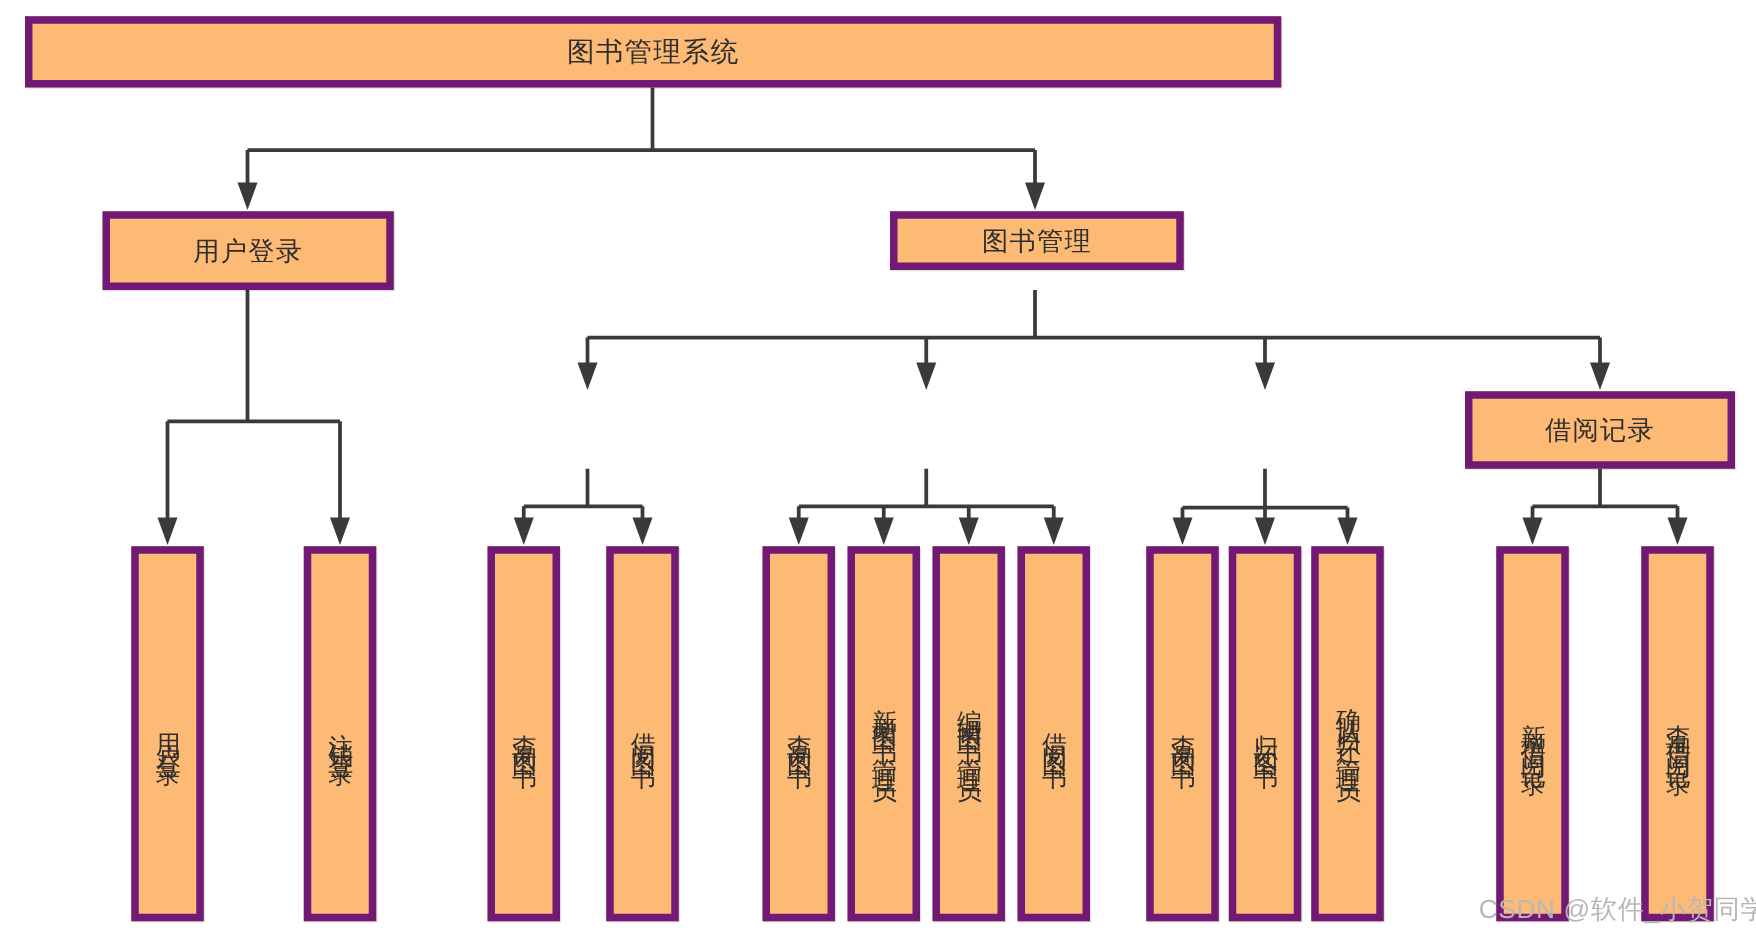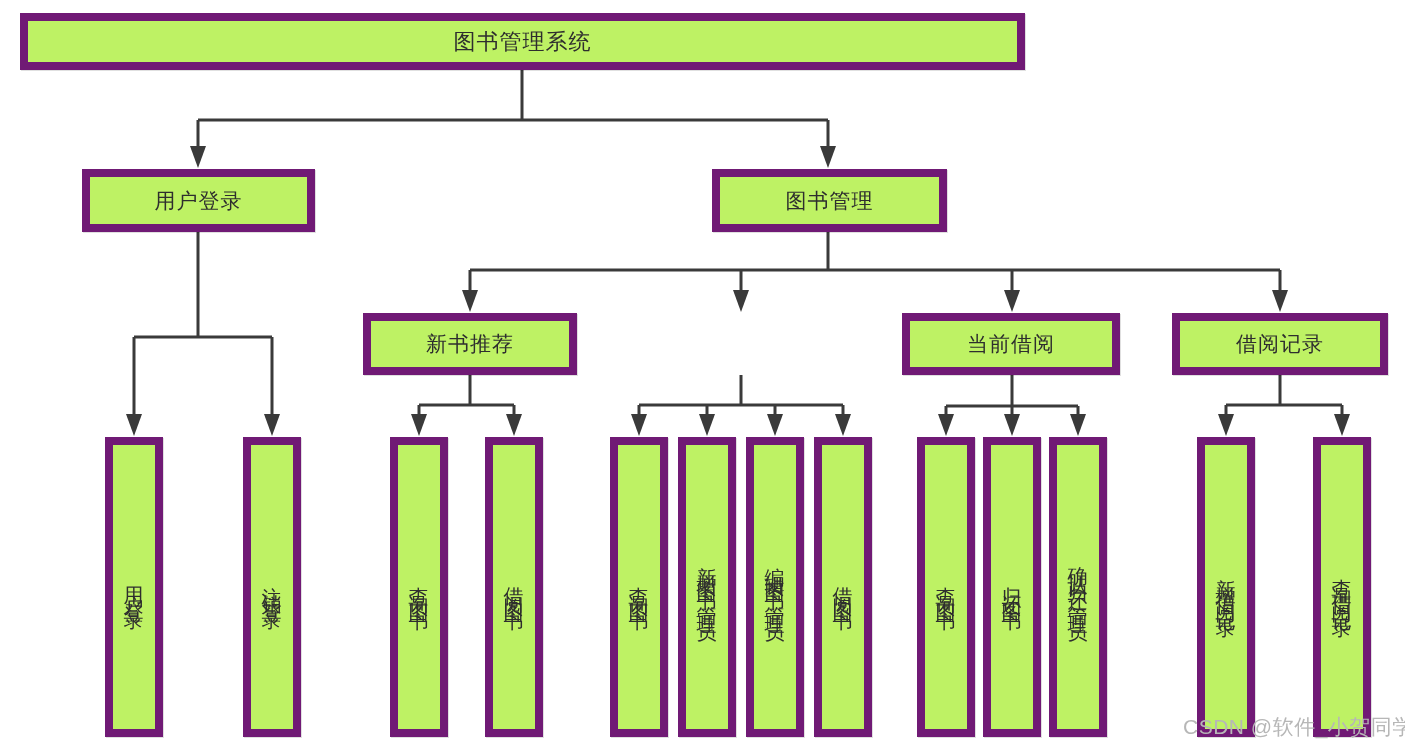--- a/index.html
+++ b/index.html
@@ -11,32 +11,32 @@
     color:#2e2e2e;
     overflow:hidden;
   }
   .connectors{
     position:absolute;left:0;top:0;width:1405px;height:747px;
     z-index:1;
   }
   .node{
     position:absolute;
     box-sizing:border-box;
-    background:#bef264;
-    border:8px solid #701a75;
+    background:#fdba74;
+    border:6px solid #701a75;
     display:flex;align-items:center;justify-content:center;
     text-align:center;
     z-index:2;
     color:#2e2e2e;
     box-shadow:1px 1px 0 rgba(0,0,0,0.12);
   }
   .node.h{font-size:21px;letter-spacing:1px;}
   .node.root{left:20px;top:13px;width:1005px;height:57px;font-size:22px;}
   .node.l1a{left:82px;top:169px;width:233px;height:63px;}
-  .node.l1b{left:712px;top:169px;width:235px;height:63px;}
+  .node.l1b{left:712px;top:169px;width:235px;height:47px;}
   .node.l2{top:313px;height:62px;}
   .node.l2a{left:363px;width:214px;}
   .node.l2b{left:632px;width:219px;}
   .node.l2c{left:902px;width:218px;}
   .node.l2d{left:1172px;width:216px;}
   .node.leaf{
     top:437px;width:58px;height:300px;
     writing-mode:vertical-rl;
     font-size:20px;letter-spacing:8px;line-height:1;
     padding:4px 0;
@@ -104,22 +104,20 @@
       <polygon points="1218,414 1234,414 1226,436"></polygon>
       <polygon points="1334,414 1350,414 1342,436"></polygon>
     </g>
   </svg>
 
   <div class="node h root">图书管理系统</div>
 
   <div class="node h l1a">用户登录</div>
   <div class="node h l1b">图书管理</div>
 
-  <div class="node h l2 l2a">新书推荐</div>
-  <div class="node h l2 l2c">当前借阅</div>
   <div class="node h l2 l2d">借阅记录</div>
 
   <div class="node leaf lf1">用户登录</div>
   <div class="node leaf lf2">注销登录</div>
 
   <div class="node leaf lf3">查询图书</div>
   <div class="node leaf lf4">借阅图书</div>
 
   <div class="node leaf lf5">查询图书</div>
   <div class="node leaf lf6">新增图书（管理员）</div>

